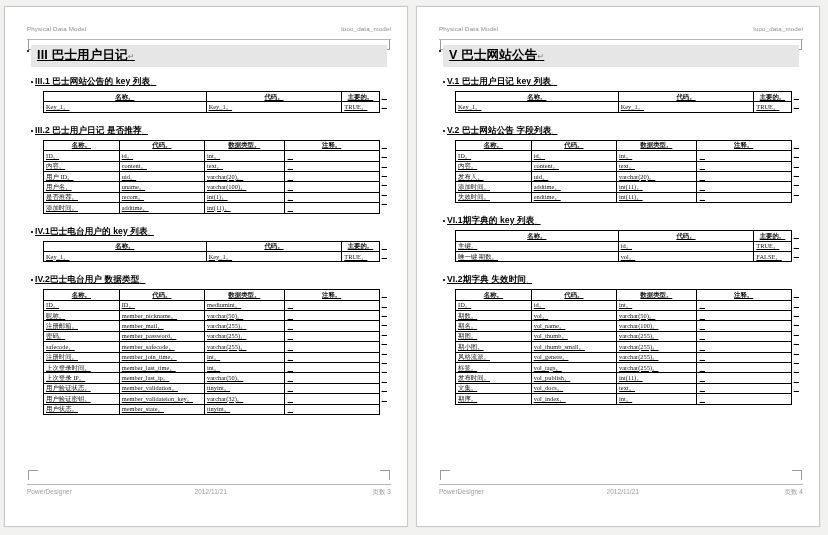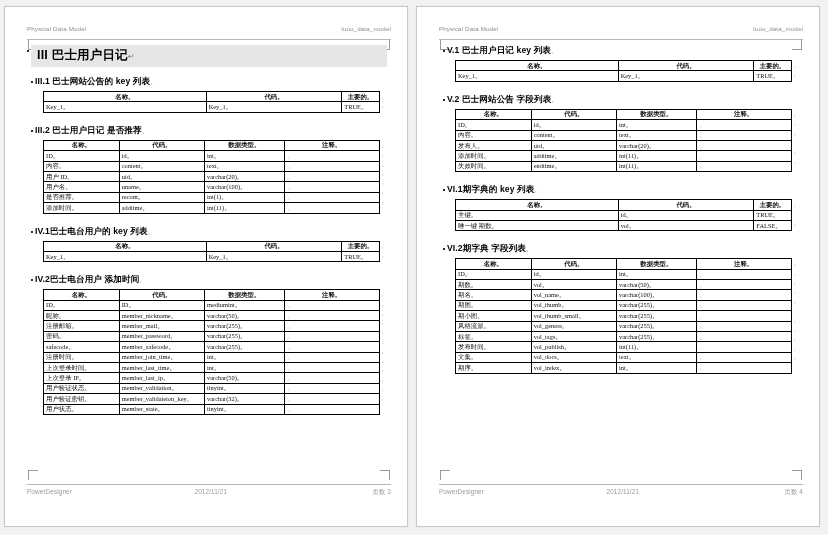--- a/index.html
+++ b/index.html
@@ -87,21 +87,21 @@
     font-size: 6.4px;
     color: #9a9a9a;
     letter-spacing: .1px;
     line-height: 11px;
     display: block;
   }
 
   
   .content {
     position: absolute;
-    left: 26px; right: 20px; top: 38px;
+    left: 26px; right: 20px; top: 38px; text-decoration: underline;
   }
 
   .h1 {
     background: #e6e6e6;
     font-size: 12.5px;
     font-weight: bold;
     color: #000;
     padding: 3px 0 3px 6px;
     margin: 0 0 9px 0;
     line-height: 15px;
@@ -308,21 +308,21 @@
                     <td>Key_1。</td>
                     <td>TRUE。</td>
                   </tr>
                 </tbody>
               </table>
               <div class="outside-marks">
                 <span>。</span>
                 <span>。</span>
               </div>
             </div>
-            <div class="h2"><span class="bullet-dot"></span><span>IV.2巴士电台用户 添加时间</span><span class="mk">。</span></div>
+            <div class="h2"><span class="bullet-dot"></span><span>IV.2巴士电台用户 数据类型</span><span class="mk">。</span></div>
             <div class="tblwrap">
               <table class="pd">
                 <colgroup>
                   <col style="width:78px">
                   <col style="width:88px">
                   <col style="width:82px">
                   <col style="width:98px">
                 </colgroup>
                 <thead>
                   <tr>
@@ -434,20 +434,21 @@
         <div class="page-inner">
           <div class="hdr">
             <span>Physical Data Model</span>
             <span>luoo_data_model</span>
           </div>
           <div class="cmark tl"></div>
           <div class="cmark tr"></div>
           <div class="cmark bl"></div>
           <div class="cmark br"></div>
           <div class="content">
+            <div class="h1"><span class="bullet-dot"></span><span>V 巴士网站公告</span><span class="pilcrow">↵</span></div>
             <div class="h2"><span class="bullet-dot"></span><span>V.1 巴士用户日记 key 列表</span><span class="mk">。</span></div>
             <div class="tblwrap">
               <table class="pd">
                 <colgroup>
                   <col style="width:168px">
                   <col style="width:140px">
                   <col style="width:38px">
                 </colgroup>
                 <thead>
                   <tr>
@@ -555,21 +556,21 @@
                     <td>FALSE。</td>
                   </tr>
                 </tbody>
               </table>
               <div class="outside-marks">
                 <span>。</span>
                 <span>。</span>
                 <span>。</span>
               </div>
             </div>
-            <div class="h2"><span class="bullet-dot"></span><span>VI.2期字典 字段列表</span><span class="mk">。</span></div>
+            <div class="h2"><span class="bullet-dot"></span><span>VI.2期字典 失效时间</span><span class="mk">。</span></div>
             <div class="tblwrap">
               <table class="pd">
                 <colgroup>
                   <col style="width:78px">
                   <col style="width:88px">
                   <col style="width:82px">
                   <col style="width:98px">
                 </colgroup>
                 <thead>
                   <tr>

